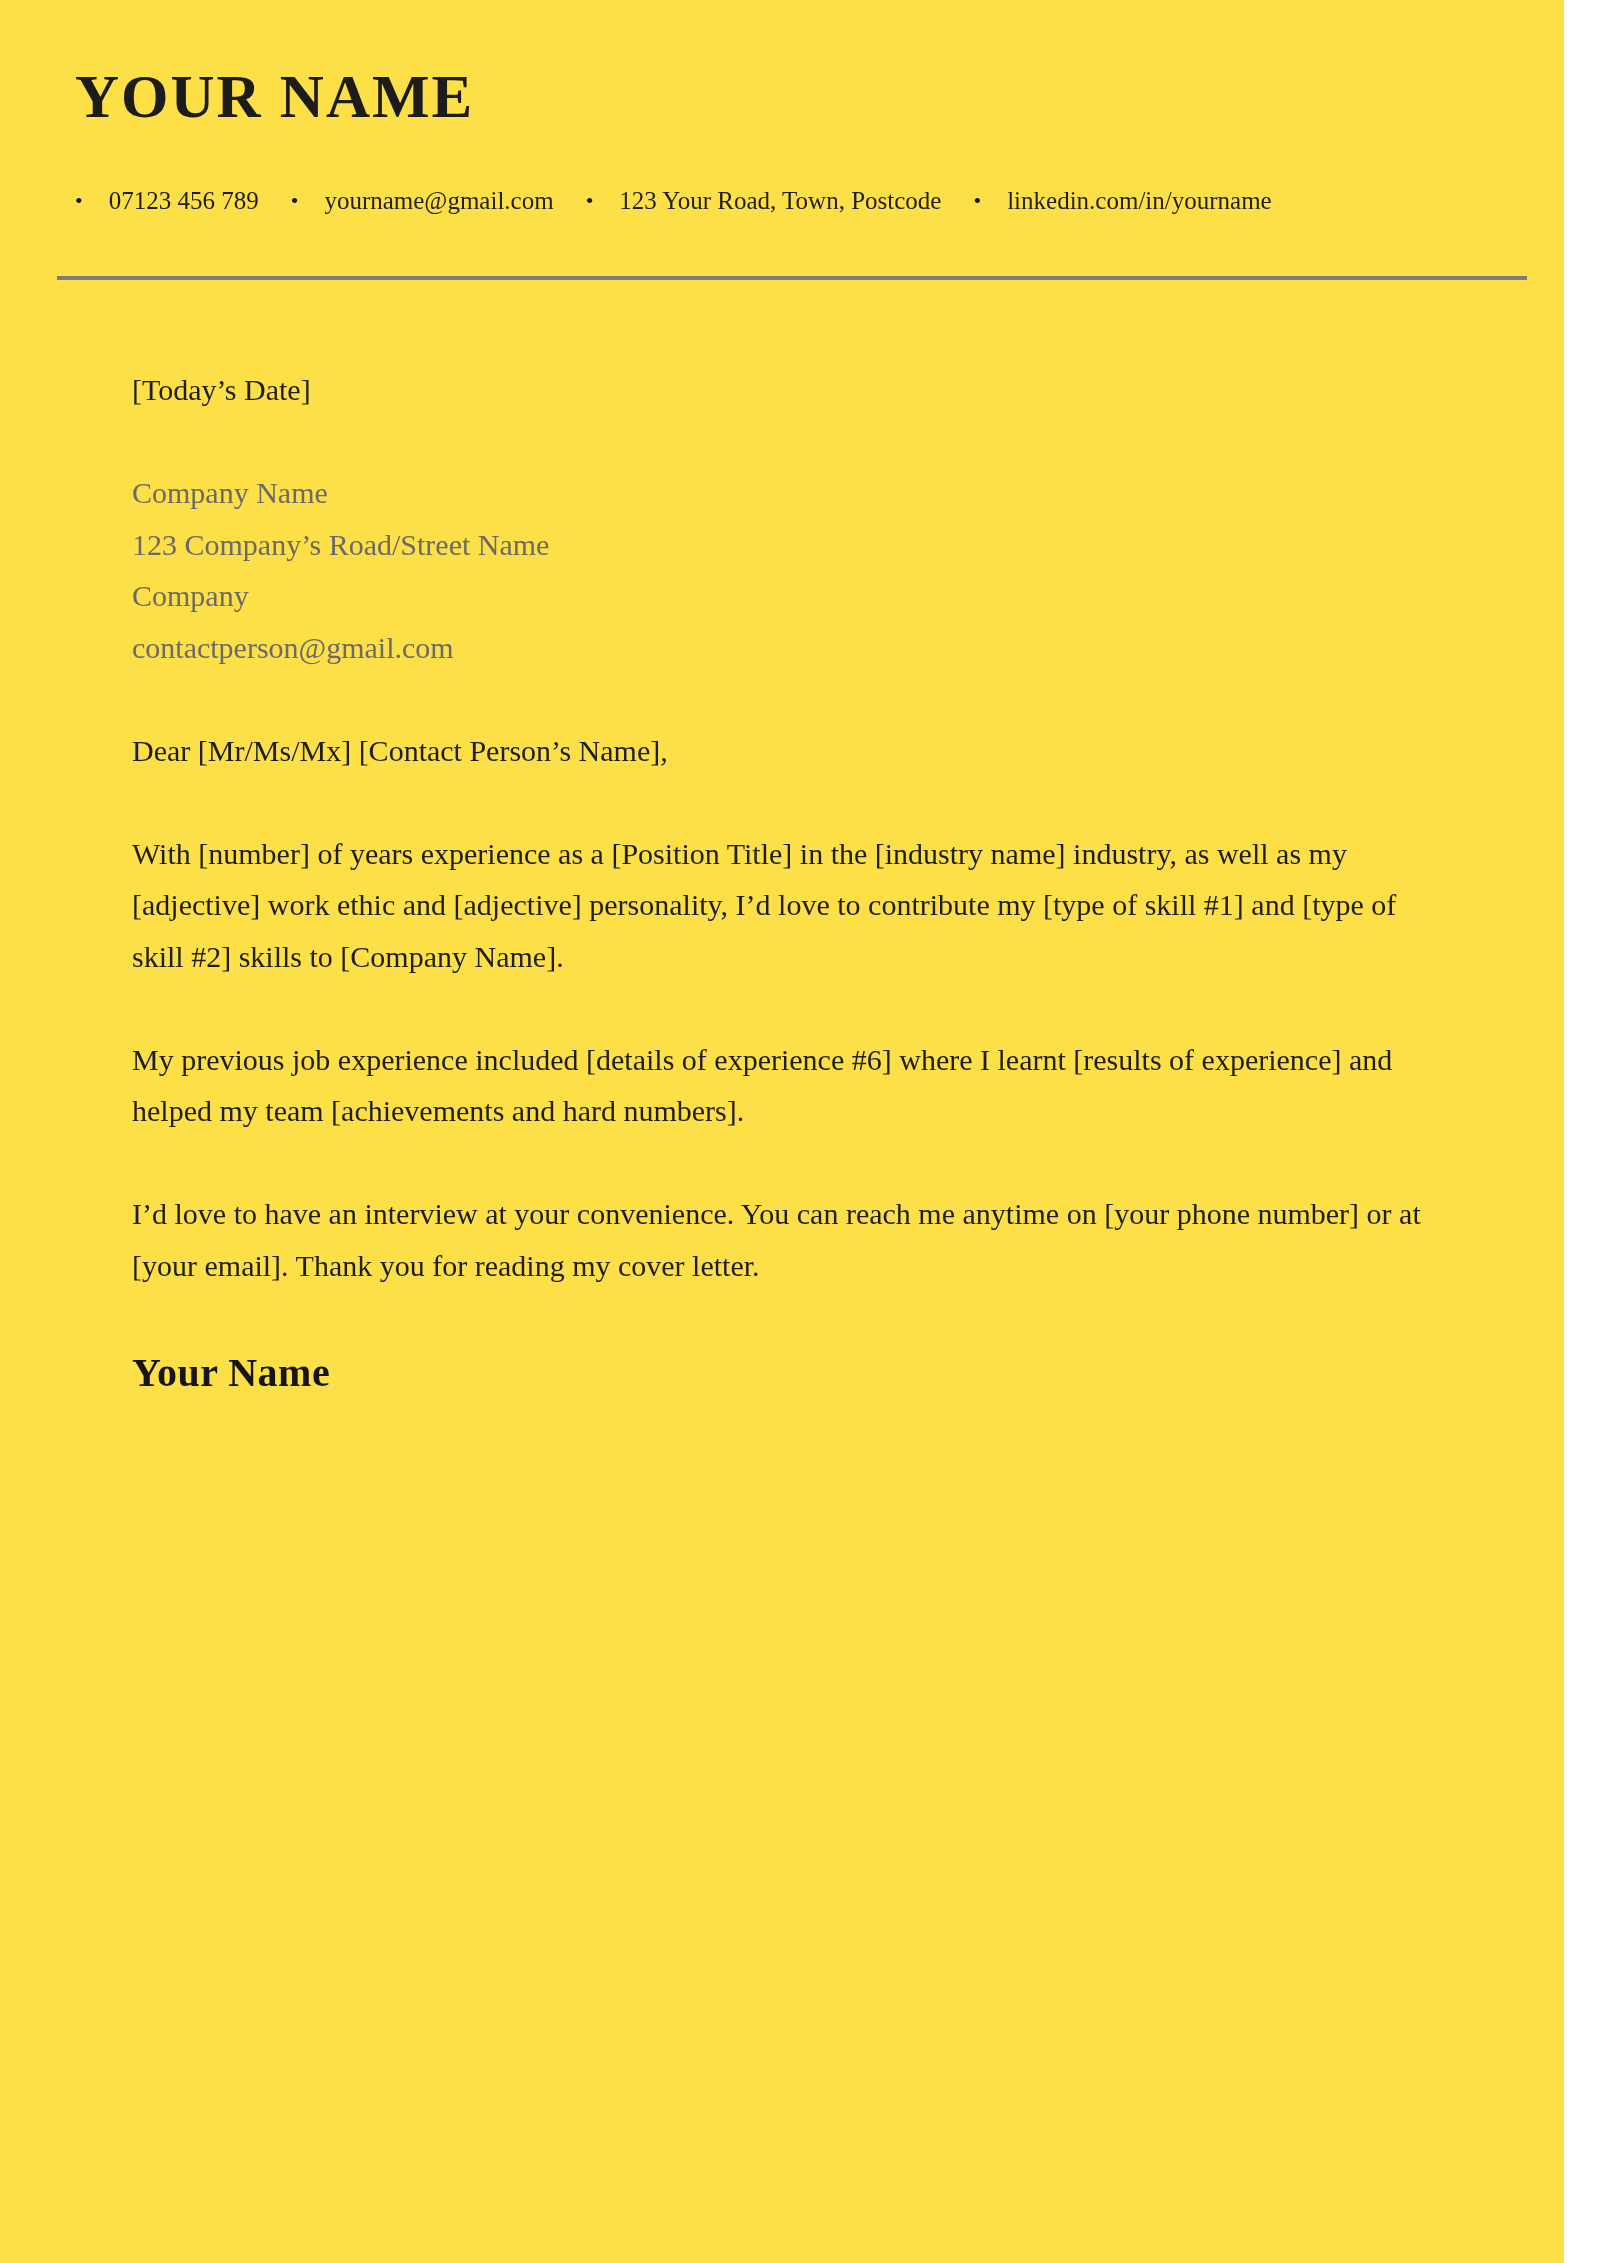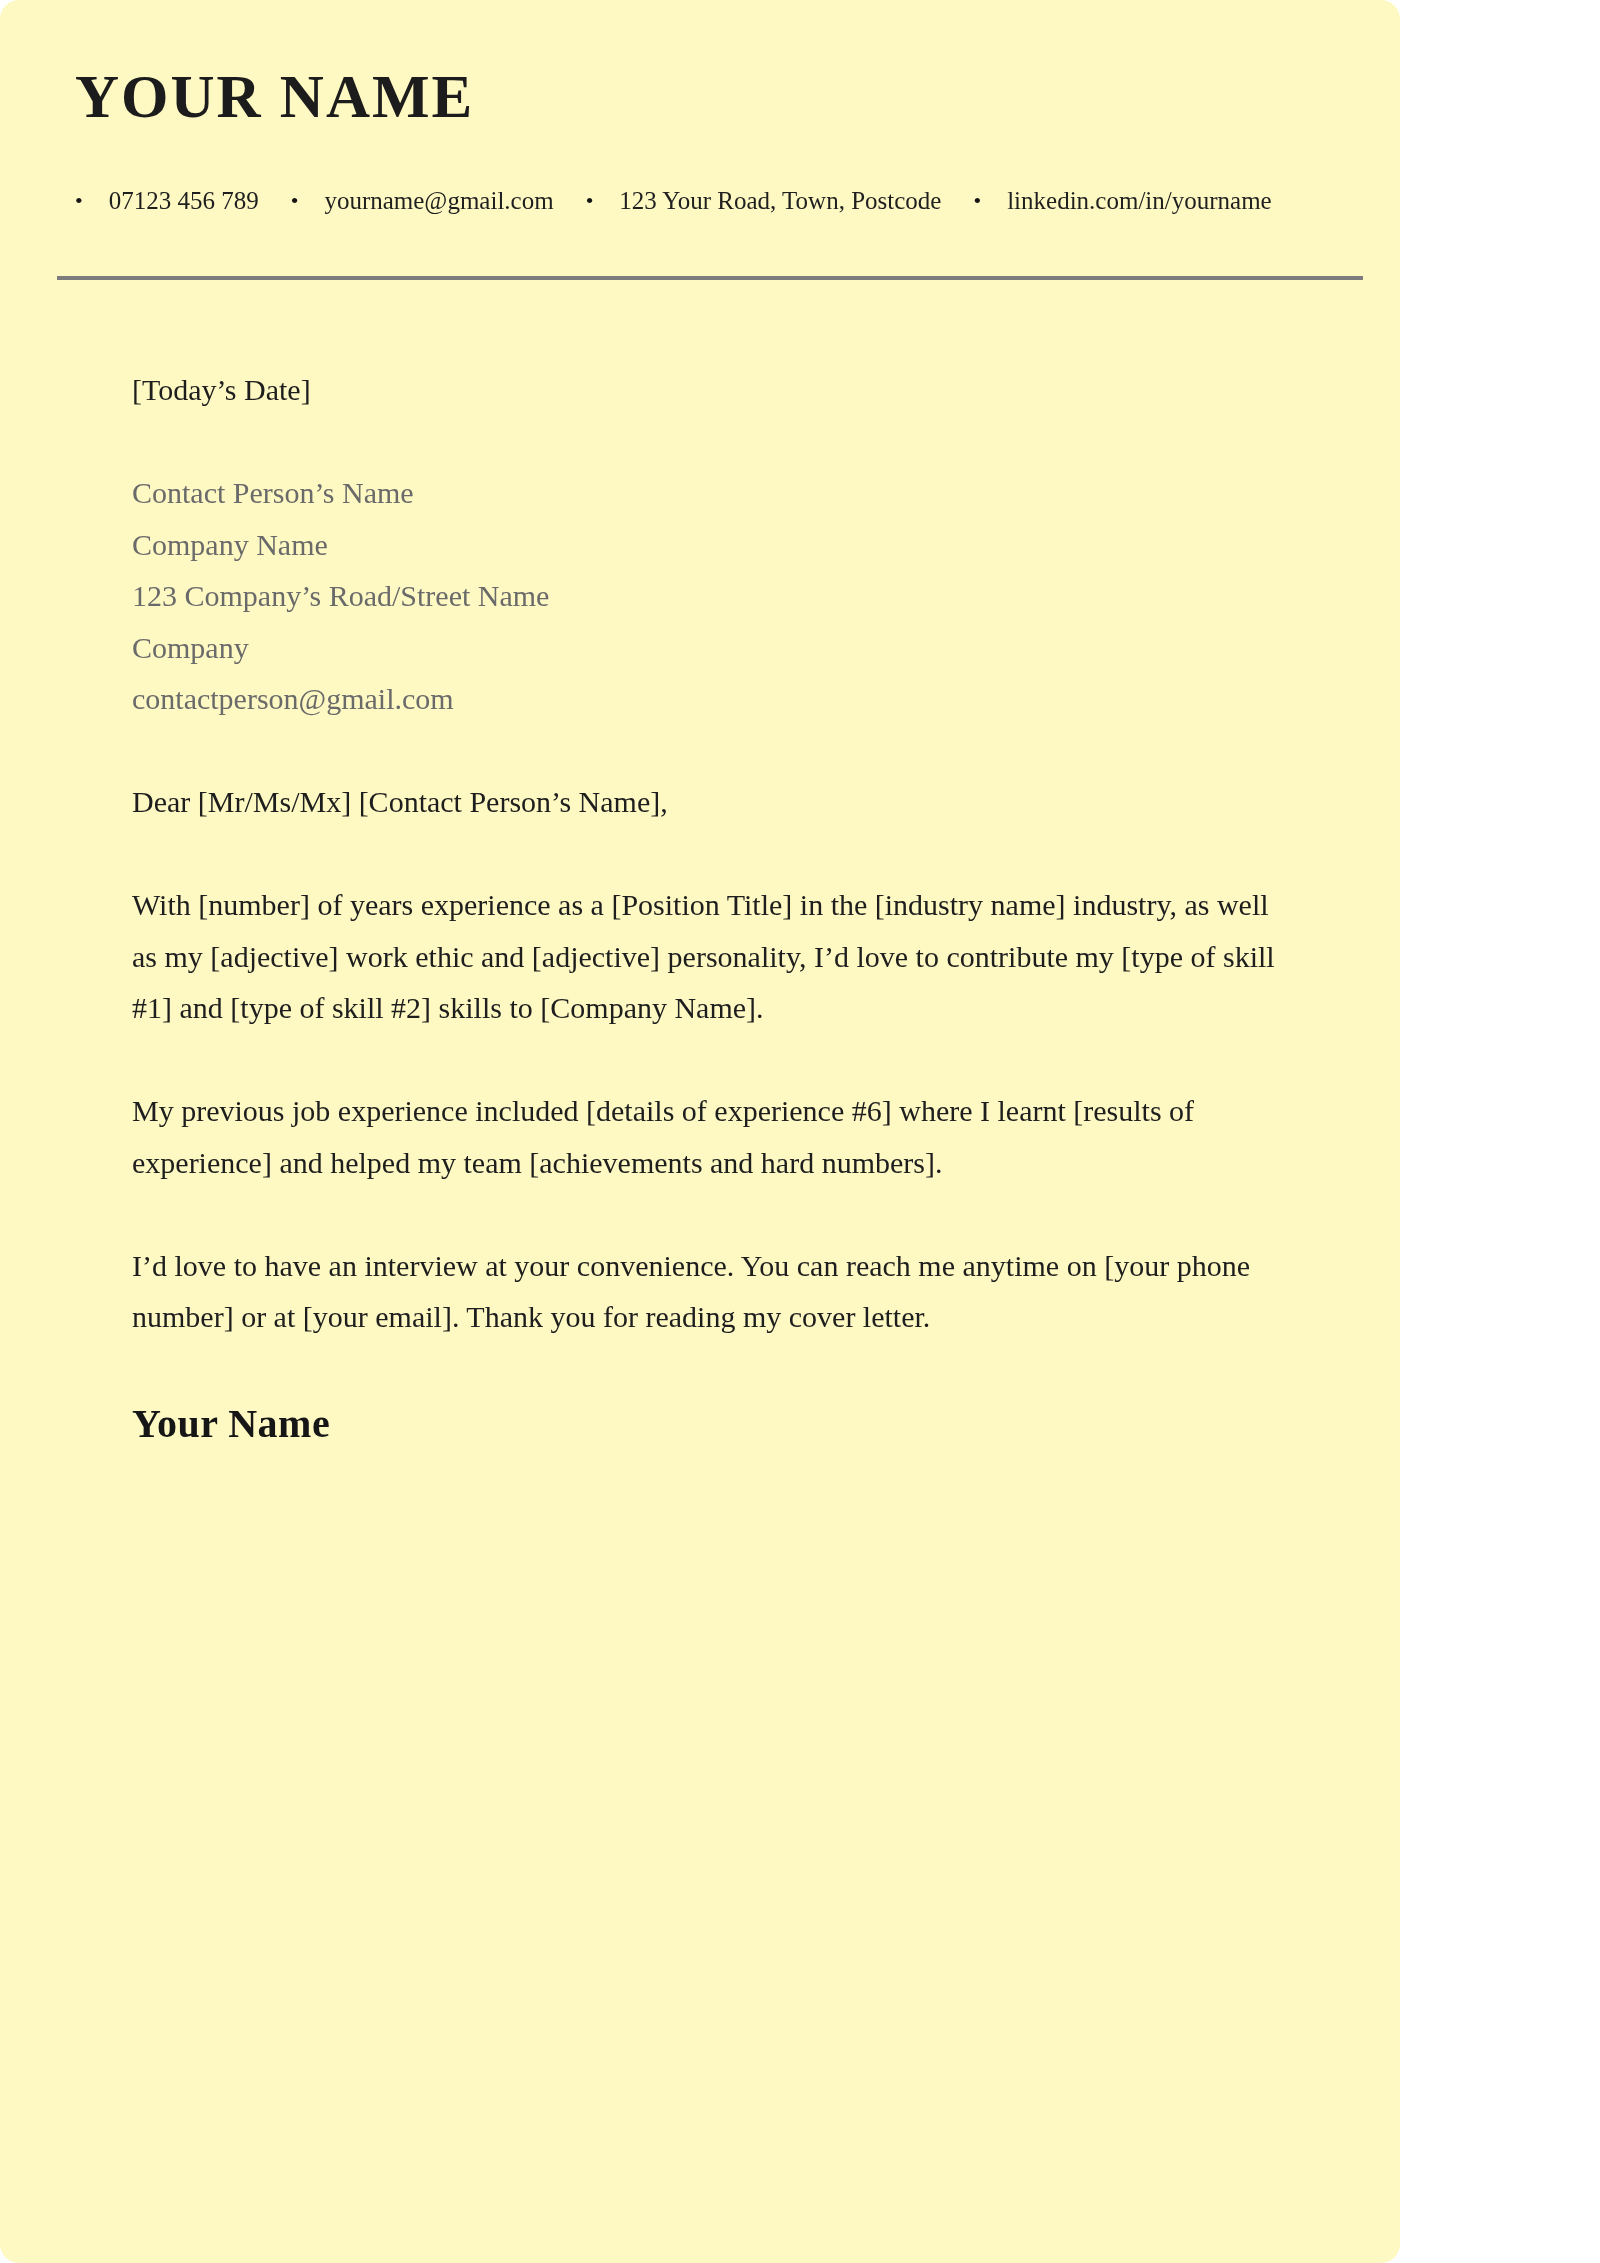--- a/index.html
+++ b/index.html
@@ -2,28 +2,27 @@
 <html><head>
 <meta charset="utf-8">
 <style>
   html, body {
     margin: 0;
     padding: 0;
     background: #ffffff;
   }
   .page {
     position: relative;
-    width: 1400px;
+    width: 1564px;
     height: 2263px;
-    background: #fef9c3;
+    background: #fde047;
     box-sizing: border-box;
     font-family: "Liberation Serif", "DejaVu Serif", serif;
     color: #1d1d1d;
     overflow: hidden;
-    border-radius: 19px;
   }
   .masthead {
     padding: 60px 57px 0 75px;
   }
   .masthead h1 {
     margin: 0;
     font-size: 61px;
     line-height: 74px;
     font-weight: 700;
     letter-spacing: 2px;
@@ -112,21 +111,20 @@
     </div>
   </header>
 
   <hr class="divider">
 
   <main class="letter">
 
     <p class="date-line">[Today’s Date]</p>
 
     <div class="recipient">
-      <div>Contact Person’s Name</div>
       <div>Company Name</div>
       <div>123 Company’s Road/Street Name</div>
       <div>Company</div>
       <div>contactperson@gmail.com</div>
     </div>
 
     <p>Dear [Mr/Ms/Mx] [Contact Person’s Name],</p>
 
     <p>With [number] of years experience as a [Position Title] in the [industry name] industry, as well as my [adjective] work ethic and [adjective] personality, I’d love to contribute my [type of skill #1] and [type of skill #2] skills to [Company Name].</p>
 

